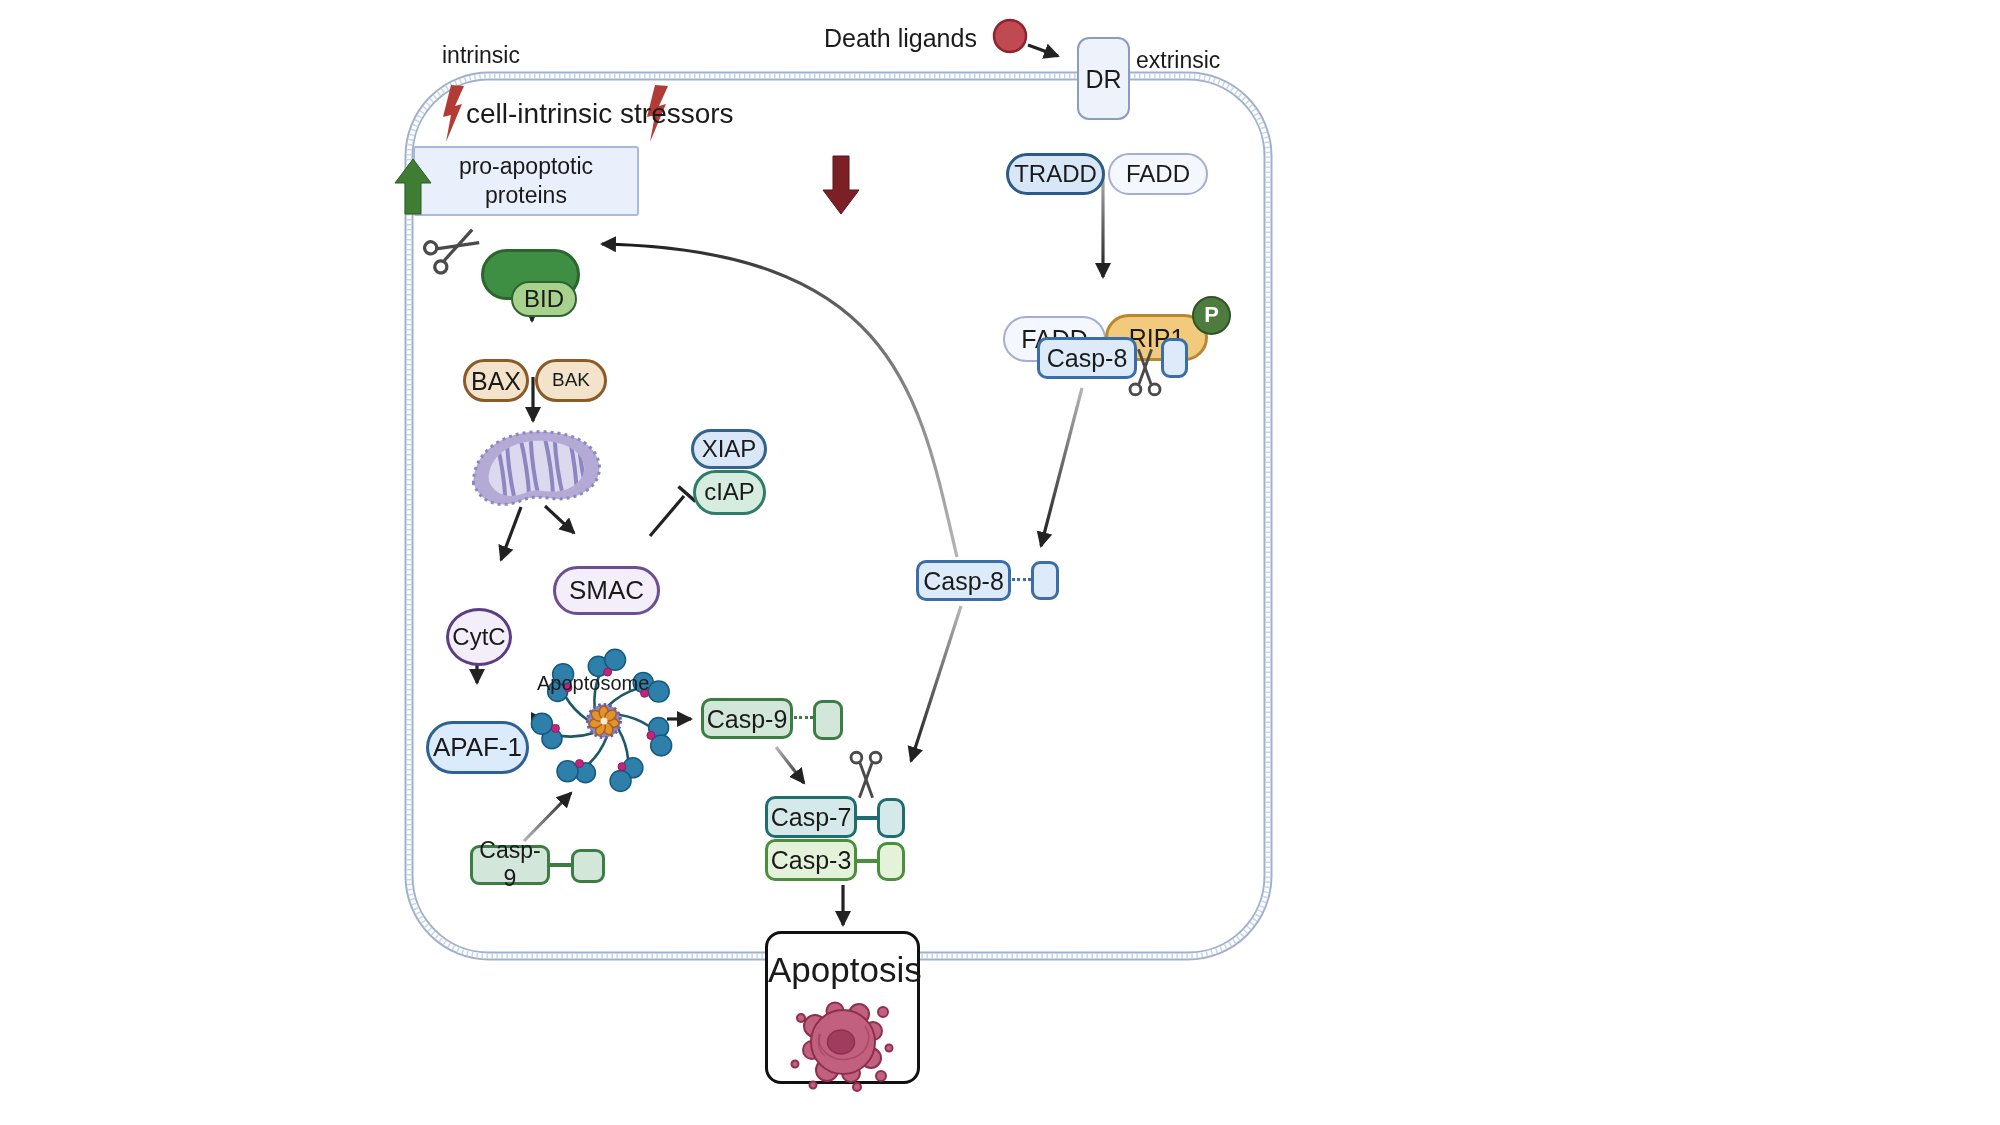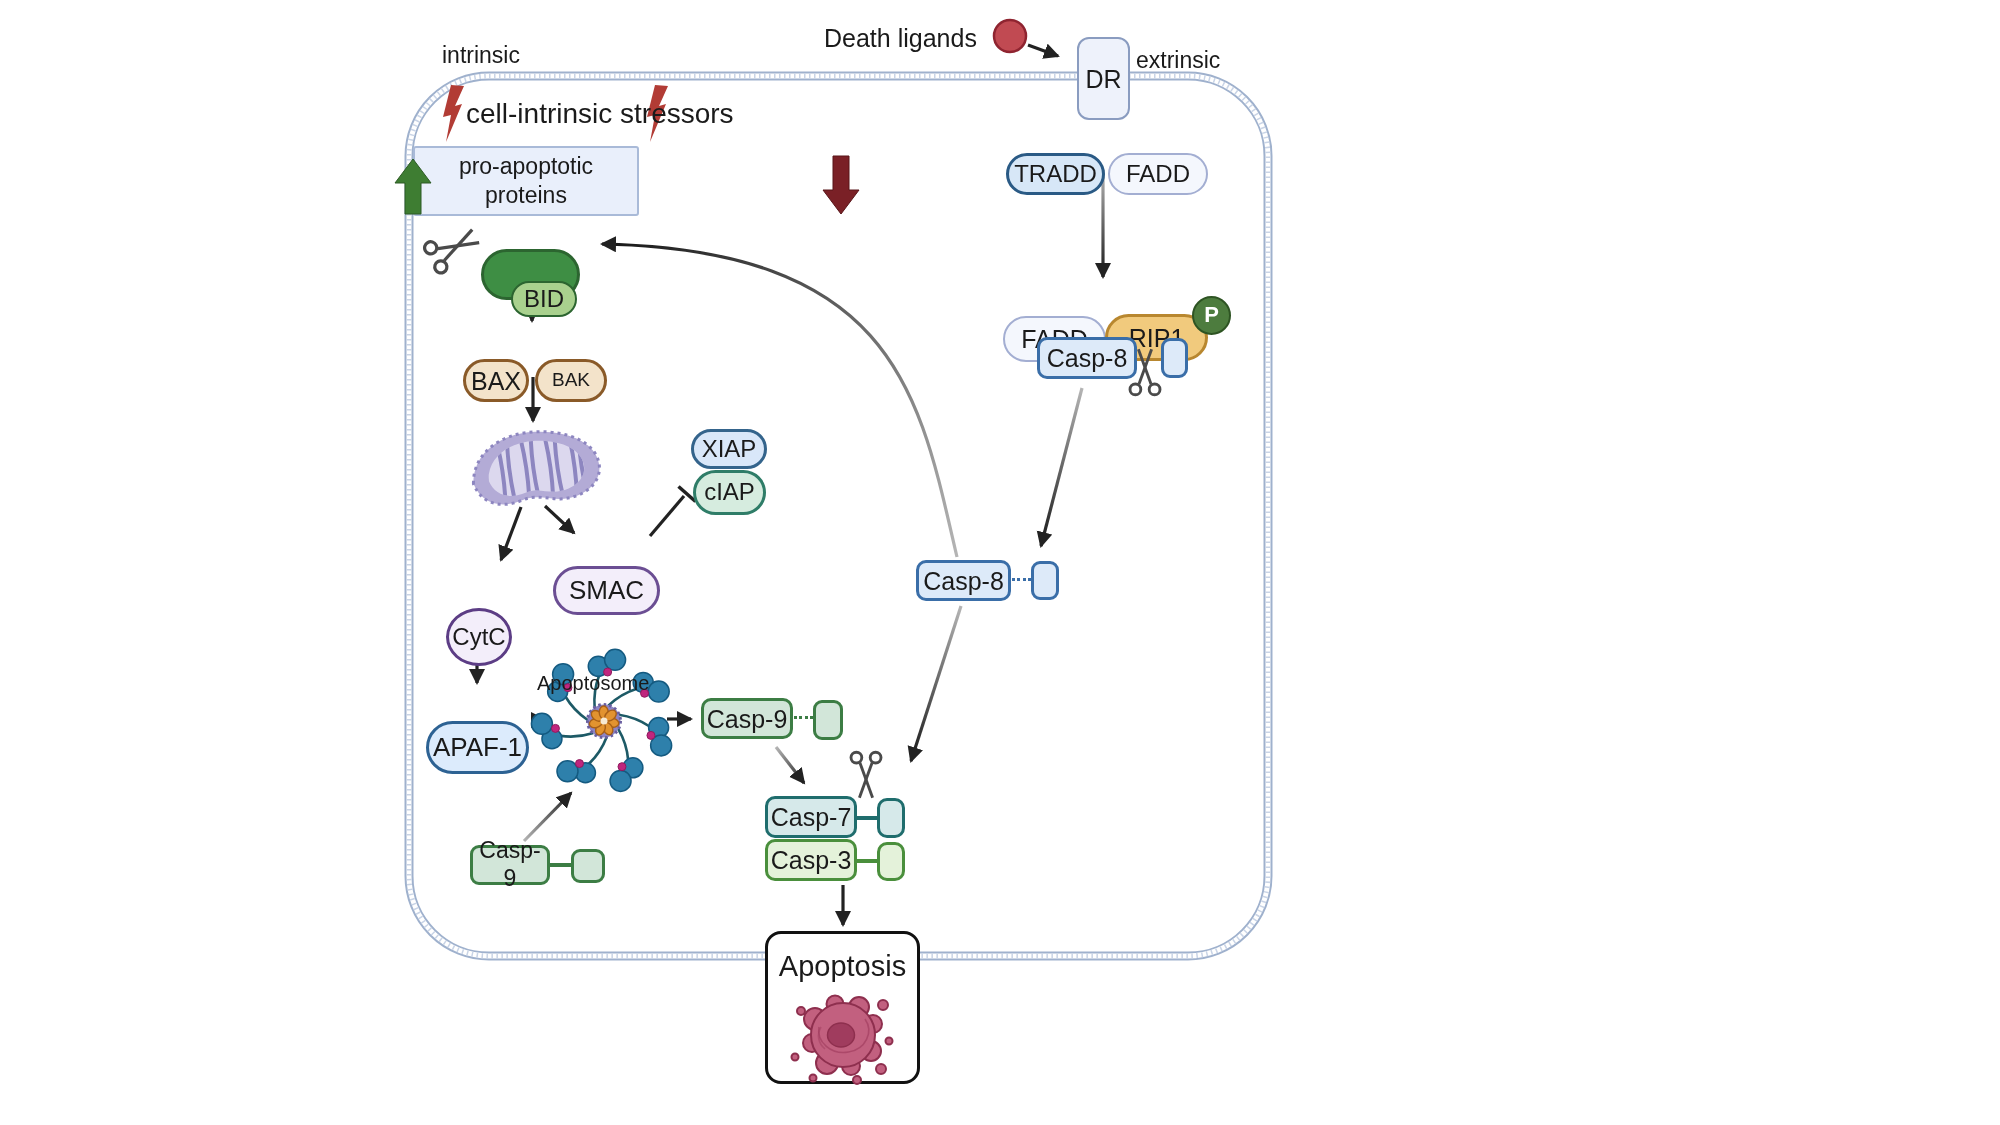--- a/index.html
+++ b/index.html
@@ -251,21 +251,21 @@
   <div class="conn" style="left:857px;top:816px;width:20px;height:3.5px;background:var(--casp7-border);"></div>
   <div class="rbox node" style="left:877px;top:798px;width:28px;height:40px;border-radius:10px;background:var(--casp7-fill);border-width:3px;border-color:var(--casp7-border);"></div>
 
   <div class="rbox node" style="left:765px;top:839px;width:92px;height:42px;font-size:25px;background:var(--casp3-fill);border-width:3px;border-color:var(--casp3-border);">
     <span>Casp-3</span>
     </div>
   <div class="conn" style="left:857px;top:859px;width:20px;height:3.5px;background:var(--casp3-border);"></div>
   <div class="rbox node" style="left:877px;top:842px;width:28px;height:39px;border-radius:10px;background:var(--casp3-fill);border-width:3px;border-color:var(--casp3-border);"></div>
 
   <div class="abs node" style="left:765px;top:931px;width:155px;height:153px;box-sizing:border-box;background:#fff;border:3px solid var(--apoptosis-border);border-radius:16px;text-align:center;z-index:20;">
-    <div style="font-size:29px;margin-top:16px;">Apoptosis</div>
+    <div style="font-size:35px;margin-top:16px;">Apoptosis</div>
     <svg width="122" height="100" viewBox="0 0 120 100" style="margin-top:2px;">
       <g style="fill:var(--cell-body);stroke:var(--cell-outline);stroke-width:2">
         <circle cx="90" cy="39" r="9"></circle>
           <circle cx="76" cy="22" r="10"></circle>
           <circle cx="52" cy="19" r="8.5"></circle>
         <circle cx="32" cy="34" r="11"></circle>
           <circle cx="29" cy="58" r="9"></circle>
           <circle cx="44" cy="78" r="11"></circle>
         <circle cx="68" cy="81" r="9"></circle>
           <circle cx="88" cy="66" r="10"></circle>

